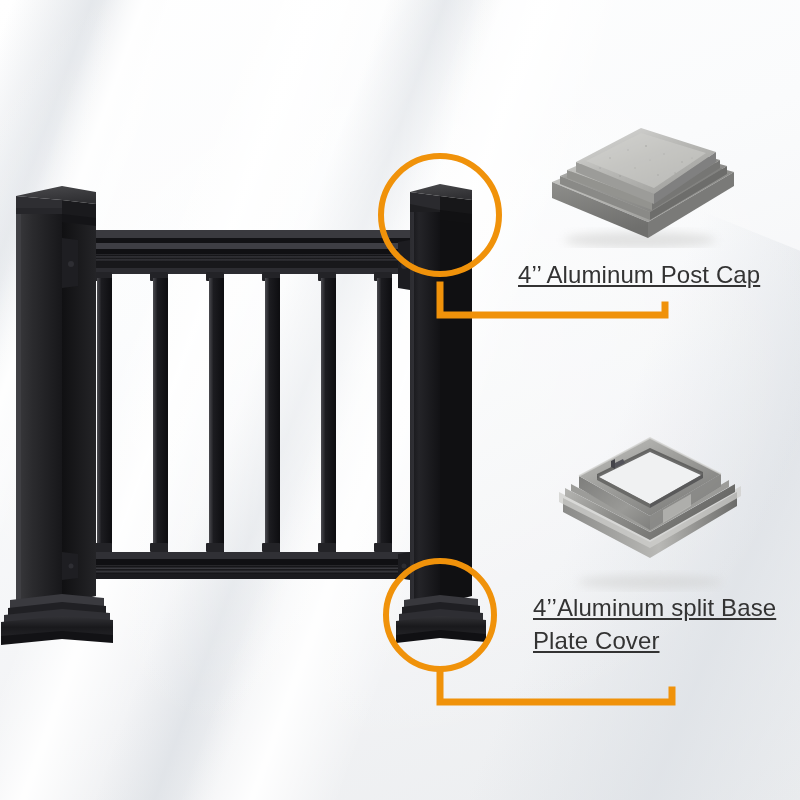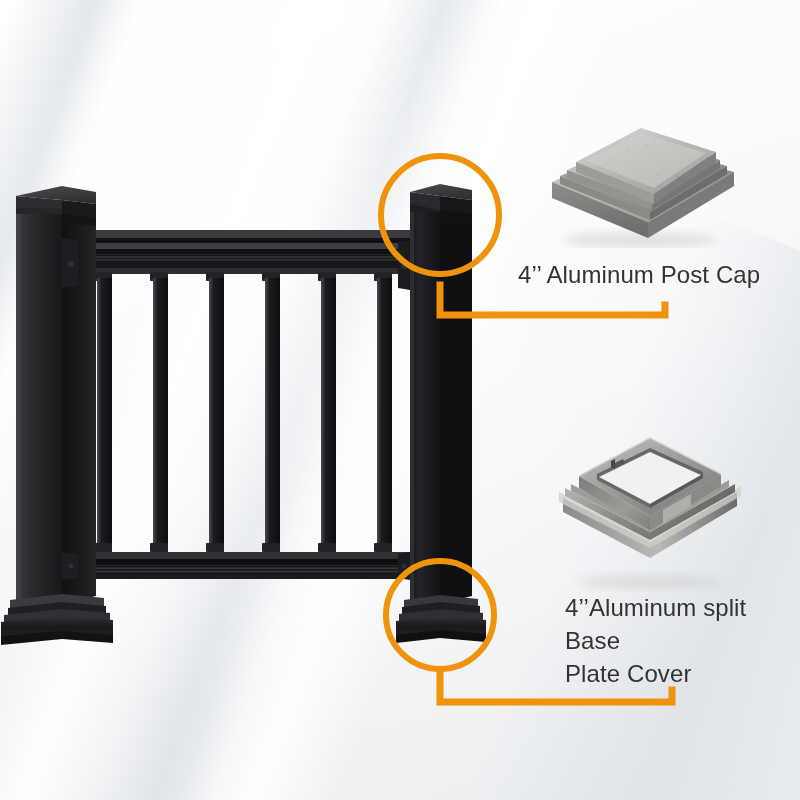--- a/index.html
+++ b/index.html
@@ -53,20 +53,21 @@
     background: transparent;
   }
   .label {
     position: absolute;
     color: #333333;
     font-size: 24px;
     line-height: 33px;
     letter-spacing: 0.1px;
     white-space: pre-line;
     font-family: "Liberation Sans", sans-serif;
+    text-decoration: underline;
   }
   .product-img { position: absolute; }
 </style>
 </head>
 <body>
 
 <div id="stage">
 
   <div class="bg-base"></div>
   <div class="bg-shade" style="left:-130px; top:-220px; width:150px; height:1250px; transform:rotate(20deg);"></div>
@@ -334,16 +335,16 @@
   </svg>
   <div class="callout-circle" style="left:378px; top:153px; width:124px; height:124px;"></div>
 
   <div class="label" style="left:518px; top:258px;">4’’ Aluminum Post Cap</div>
 
   <svg style="position:absolute; left:370px; top:550px; width:330px; height:180px;" viewBox="0 0 330 180" xmlns="http://www.w3.org/2000/svg">
     <polyline points="70,122 70,152 302,152 302,140" fill="none" stroke="#F0920A" stroke-width="7" stroke-linecap="square" stroke-linejoin="miter"></polyline>
   </svg>
   <div class="callout-circle" style="left:383px; top:558px; width:114px; height:114px;"></div>
 
-  <div class="label" style="left:565px; top:591px;">4’’Aluminum split Base
+  <div class="label" style="left:533px; top:591px;">4’’Aluminum split Base
 Plate Cover</div>
 
 </div>
 
 </body></html>

